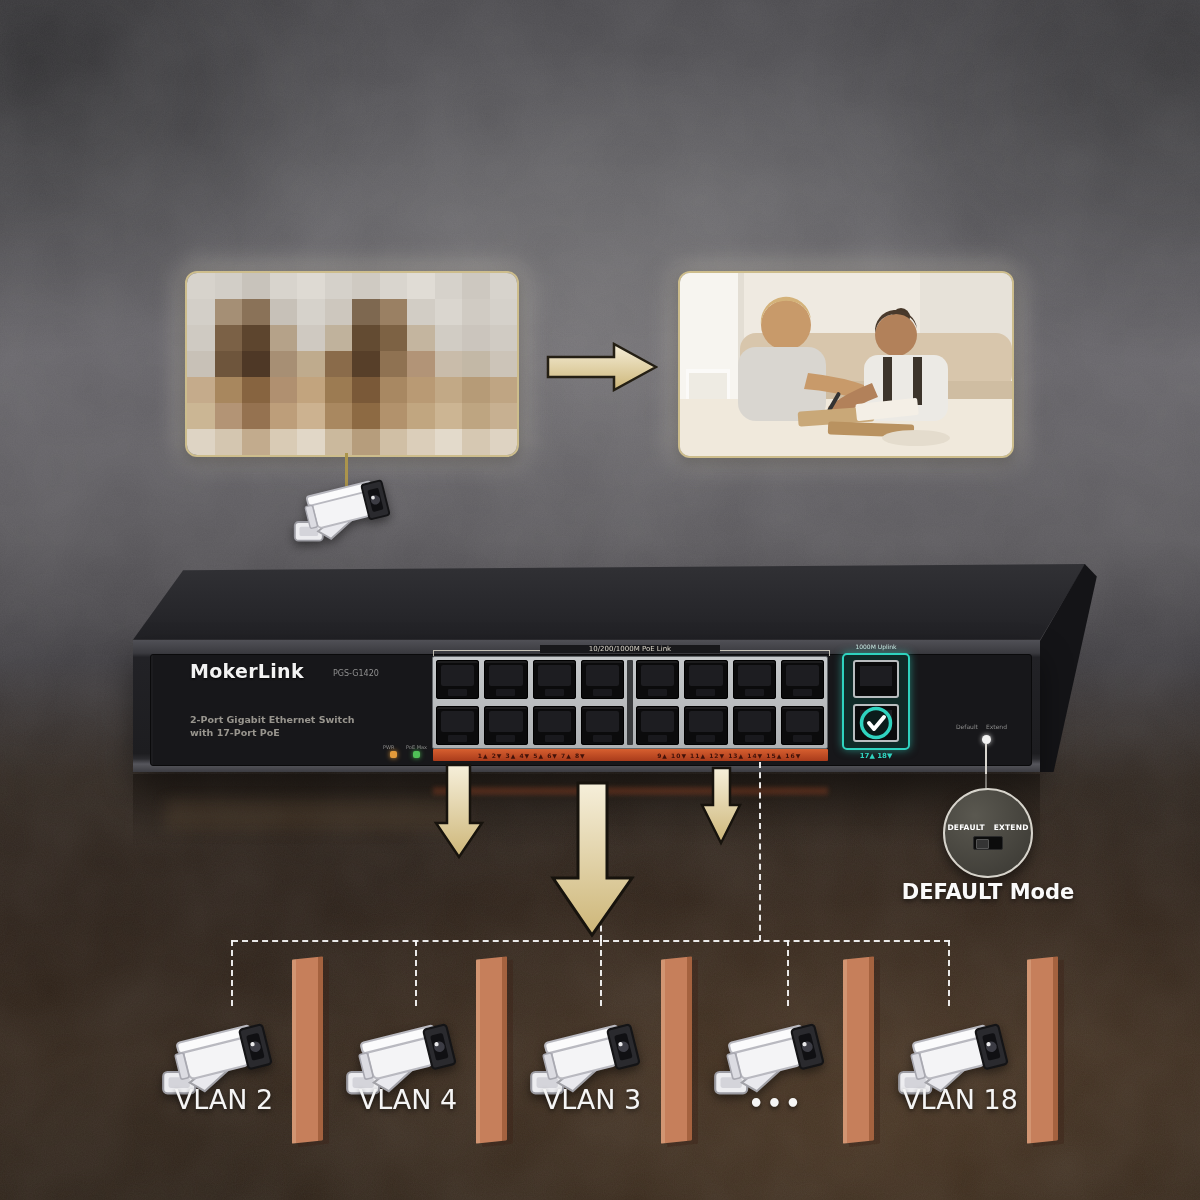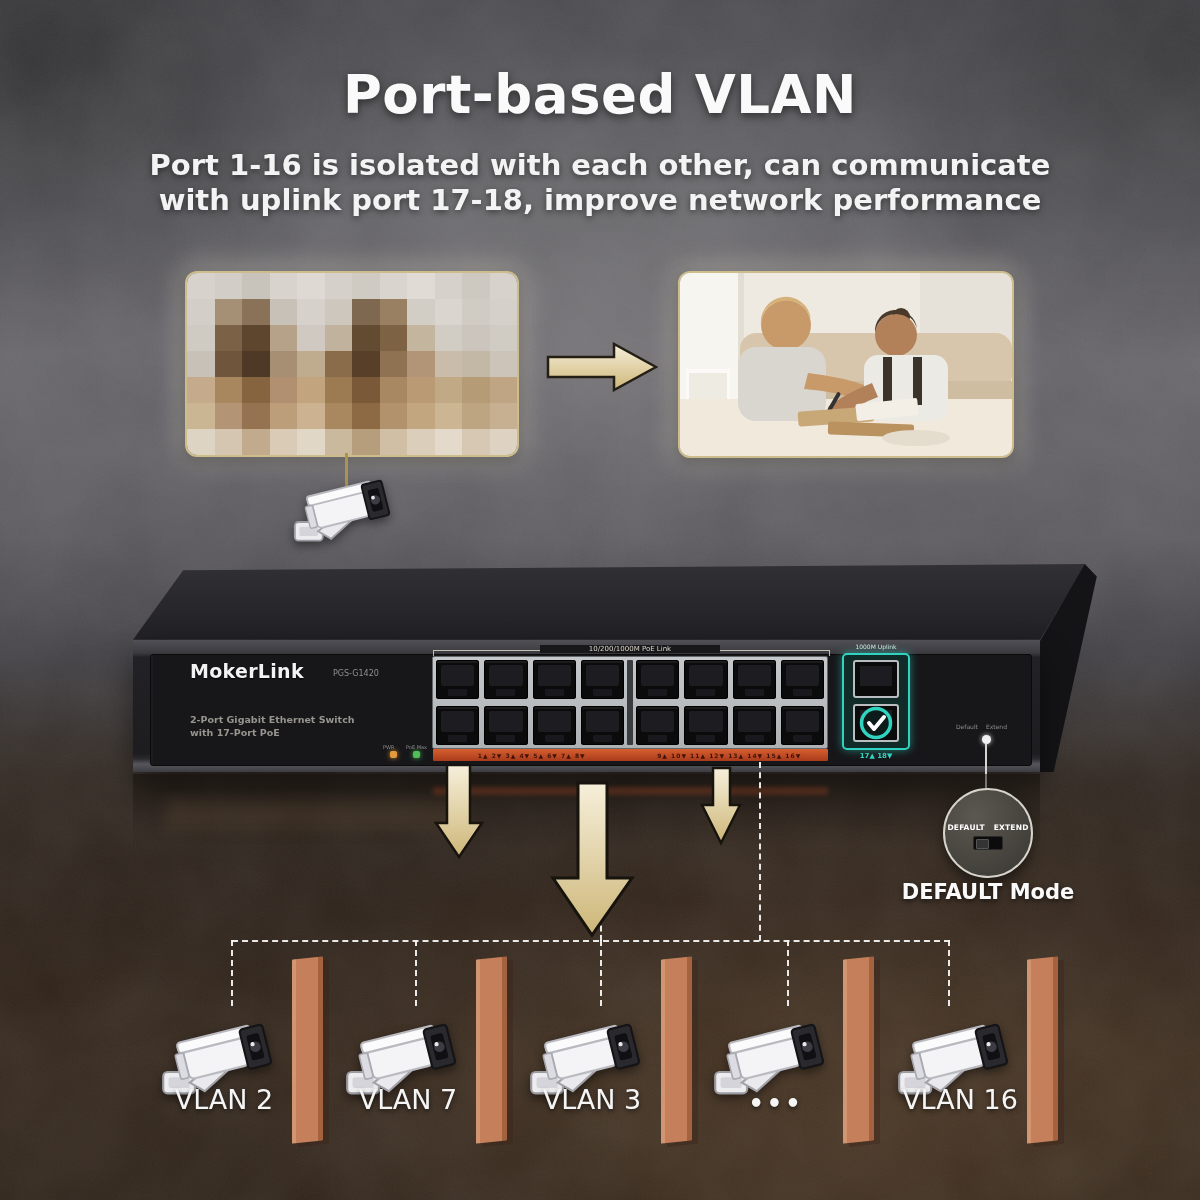--- a/index.html
+++ b/index.html
@@ -127,23 +127,20 @@
           <circle cx="89" cy="43" r="5" fill="#3c3c44"></circle>
           <circle cx="87" cy="40" r="2" fill="#e8e8ea"></circle>
           <rect x="14" y="32" width="8" height="24" rx="2" fill="#dcdce2" stroke="#a8a8b0" stroke-width="1.5"></rect>
         </g>
       </g>
     </defs>
     <rect width="1200" height="1200" filter="url(#nf2)"></rect>
     <rect width="1200" height="1200" filter="url(#nf1)"></rect>
   </svg>
 
-  <div class="abs z2 title">Port-based VLAN</div>
-  <div class="abs z2 sub sub1">Port 1-16 is isolated with each other, can communicate</div>
-  <div class="abs z2 sub sub2">with uplink port 17-18, improve network performance</div>
 
   <div class="abs z2 photo" id="blur-photo">
     <div id="mosaic">
         <div style="background: rgb(215, 211, 204);"></div>
         <div style="background: rgb(210, 206, 199);"></div>
         <div style="background: rgb(200, 195, 187);"></div>
         <div style="background: rgb(216, 212, 205);"></div>
         <div style="background: rgb(222, 218, 211);"></div>
         <div style="background: rgb(213, 209, 202);"></div>
         <div style="background: rgb(207, 202, 194);"></div>
@@ -402,18 +399,18 @@
       <use href="#cam-icon"></use>
     </svg>
   <svg class="abs z2 cam" style="left:712px;top:1008px" width="128" height="96" viewBox="0 0 120 90">
       <use href="#cam-icon"></use>
     </svg>
   <svg class="abs z2 cam" style="left:896px;top:1008px" width="128" height="96" viewBox="0 0 120 90">
       <use href="#cam-icon"></use>
     </svg>
 
   <div class="abs z2 vlan-label" style="left:139px">VLAN 2</div>
-  <div class="abs z2 vlan-label" style="left:323px">VLAN 7</div>
+  <div class="abs z2 vlan-label" style="left:323px">VLAN 4</div>
   <div class="abs z2 vlan-label" style="left:507px">VLAN 3</div>
   <div class="abs z2 vlan-label vlan-dots" style="left:691px;top:1090px">•••</div>
-  <div class="abs z2 vlan-label" style="left:875px">VLAN 16</div>
+  <div class="abs z2 vlan-label" style="left:875px">VLAN 18</div>
 
 </div>
 
 </body></html>

